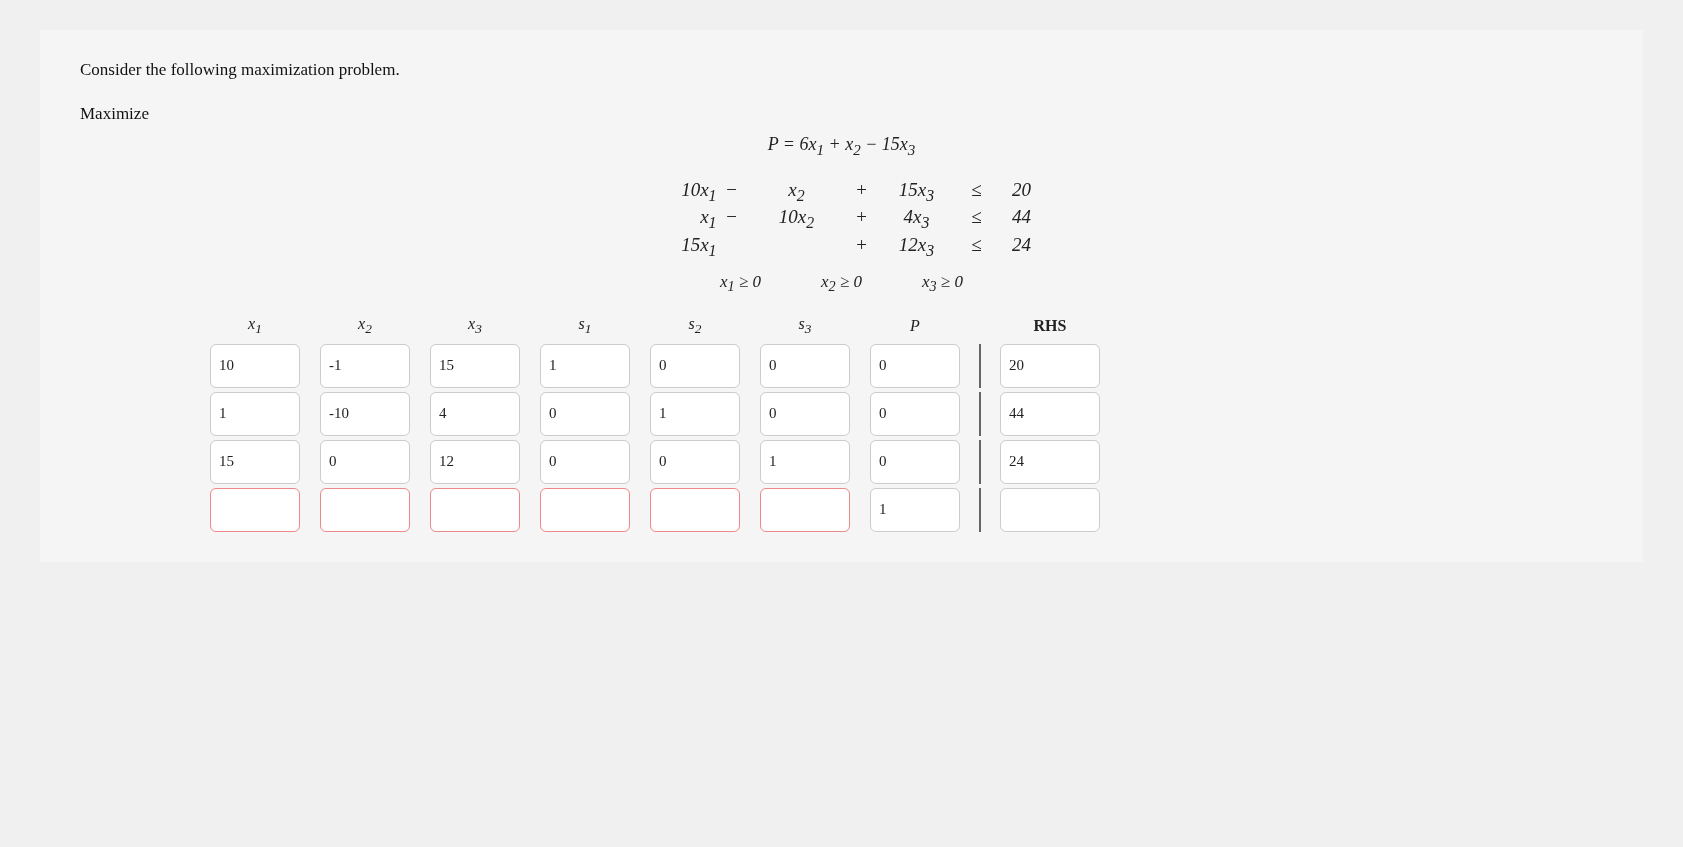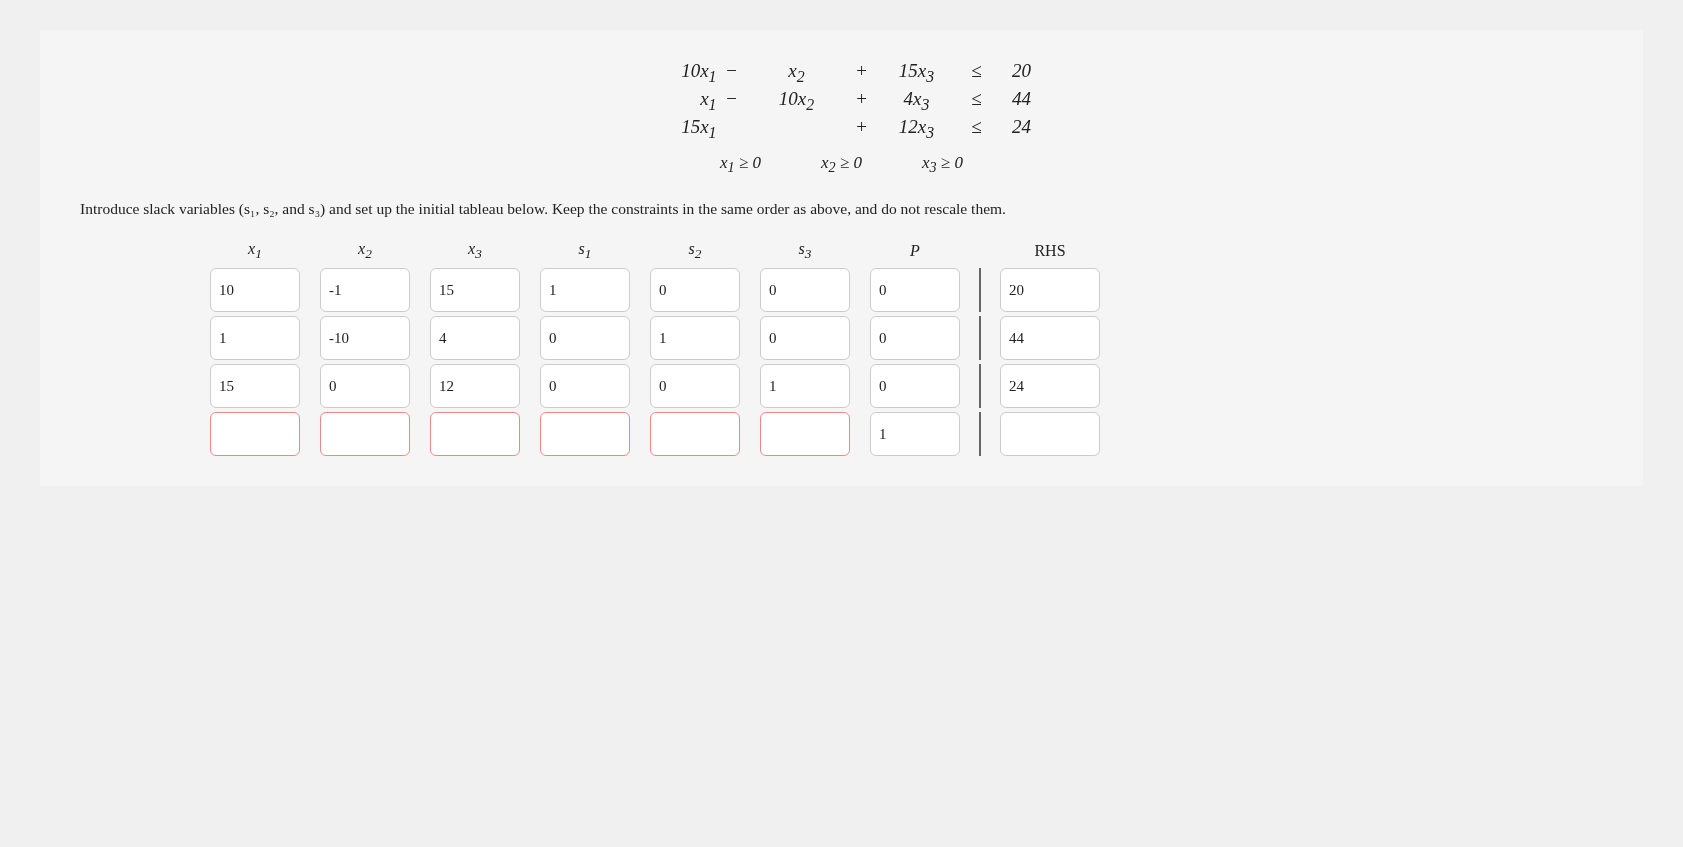--- a/index.html
+++ b/index.html
@@ -94,21 +94,21 @@
     .tableau-headers .col-header {
       text-align: center;
       font-size: 16px;
       font-style: italic;
       color: #222;
     }
 
     .tableau-headers .col-header.rhs-header {
       text-align: center;
       font-style: normal;
-      font-weight: normal;
+      font-weight: bold;
     }
 
     .tableau-rows {
       display: flex;
       flex-direction: column;
       gap: 4px;
     }
 
     .tableau-row {
       display: grid;
@@ -161,22 +161,27 @@
 
     .math-italic {
       font-style: italic;
     }
   </style>
 </head>
 <body>
 
 <div class="page-container">
 
-
-
+  <div class="intro-text">Consider the following maximization problem.</div>
+
+  <div class="maximize-label">Maximize</div>
+
+  <div class="objective-function">
+    <span class="math-italic">P</span> = 6<span class="math-italic">x</span><sub>1</sub> + <span class="math-italic">x</span><sub>2</sub> − 15<span class="math-italic">x</span><sub>3</sub>
+  </div>
 
 
   <div class="constraints-block">
 
     <div class="constraint-row">
       <span style="text-align:right">10<span class="math-italic">x</span><sub>1</sub></span>
       <span style="text-align:center">−</span>
       <span style="text-align:center"><span class="math-italic">x</span><sub>2</sub></span>
       <span style="text-align:center">+</span>
       <span style="text-align:center">15<span class="math-italic">x</span><sub>3</sub></span>
@@ -204,21 +209,20 @@
       <span style="text-align:center">24</span>
     </div>
   </div>
 
   <div class="non-negativity">
     <span><span class="math-italic">x</span><sub>1</sub> ≥ 0</span>
     <span><span class="math-italic">x</span><sub>2</sub> ≥ 0</span>
     <span><span class="math-italic">x</span><sub>3</sub> ≥ 0</span>
   </div>
 
-  <div class="slack-intro">Introduce slack variables (s₁, s₂, and s₃) and set up the initial tableau below. Keep the constraints in the same order as above, and do not rescale them.</div>
 
   <div class="tableau-section">
 
     <div class="tableau-headers">
       <div class="col-header"><span class="math-italic">x</span><sub>1</sub></div>
       <div class="col-header"><span class="math-italic">x</span><sub>2</sub></div>
       <div class="col-header"><span class="math-italic">x</span><sub>3</sub></div>
       <div class="col-header"><span class="math-italic">s</span><sub>1</sub></div>
       <div class="col-header"><span class="math-italic">s</span><sub>2</sub></div>
       <div class="col-header"><span class="math-italic">s</span><sub>3</sub></div>

